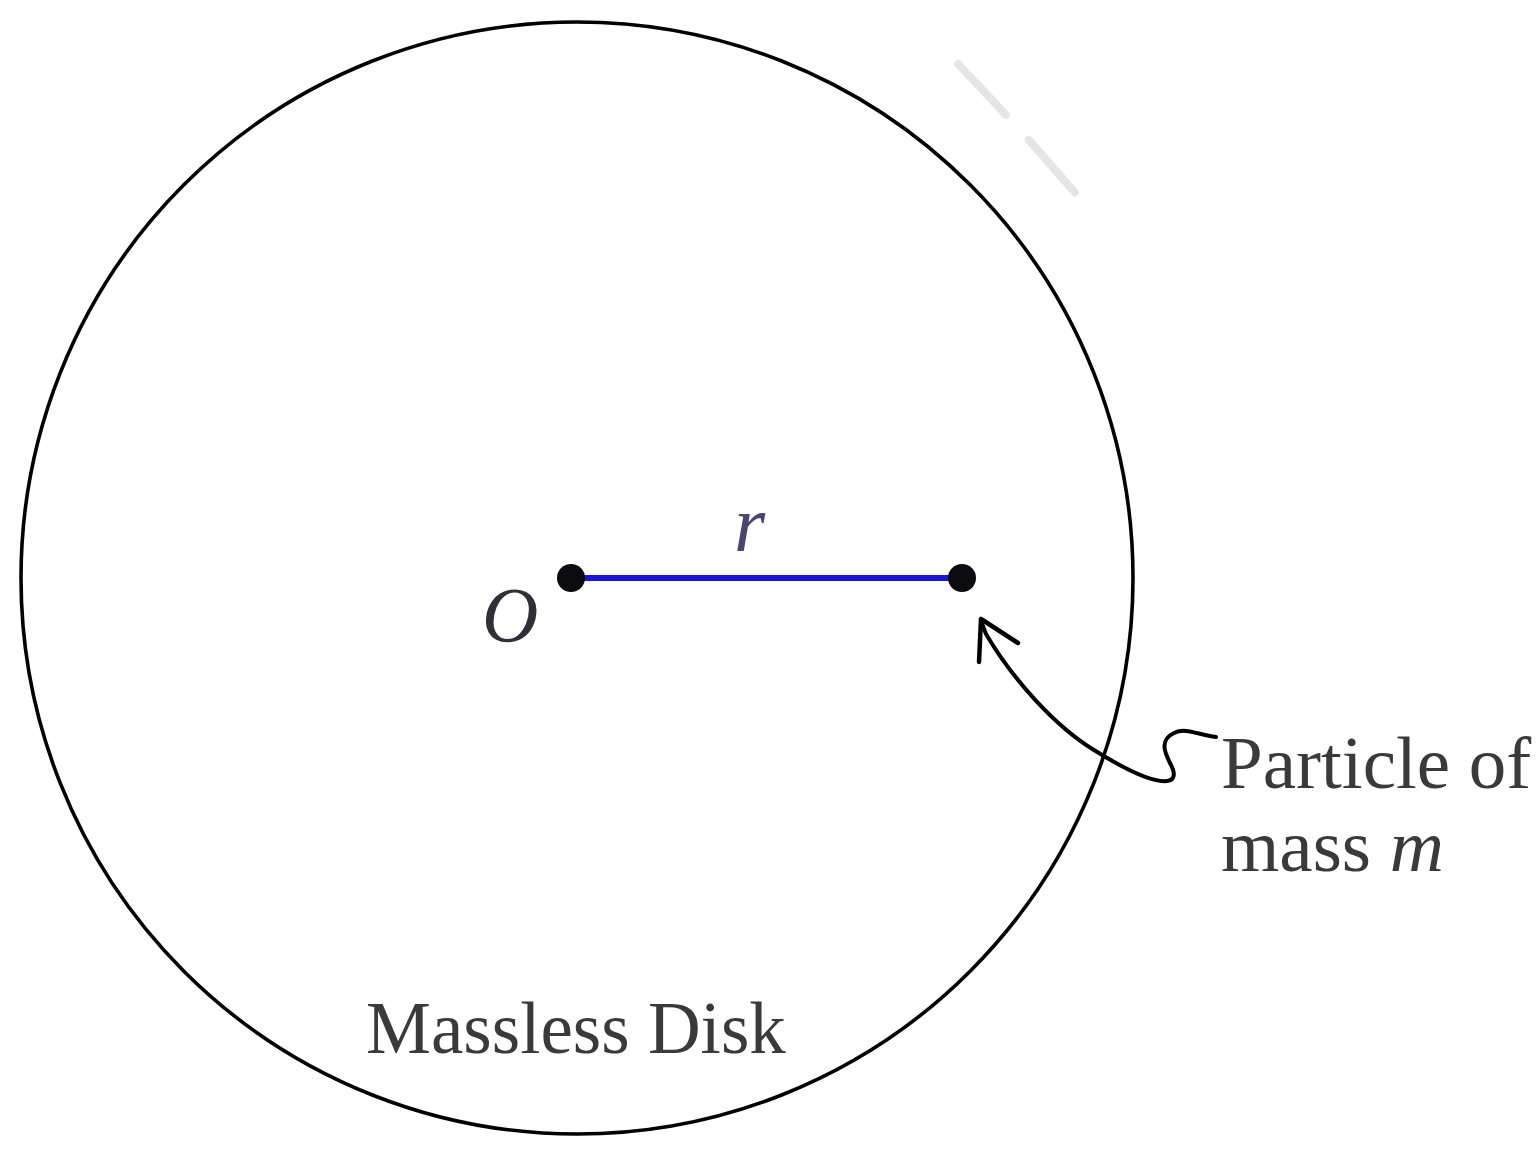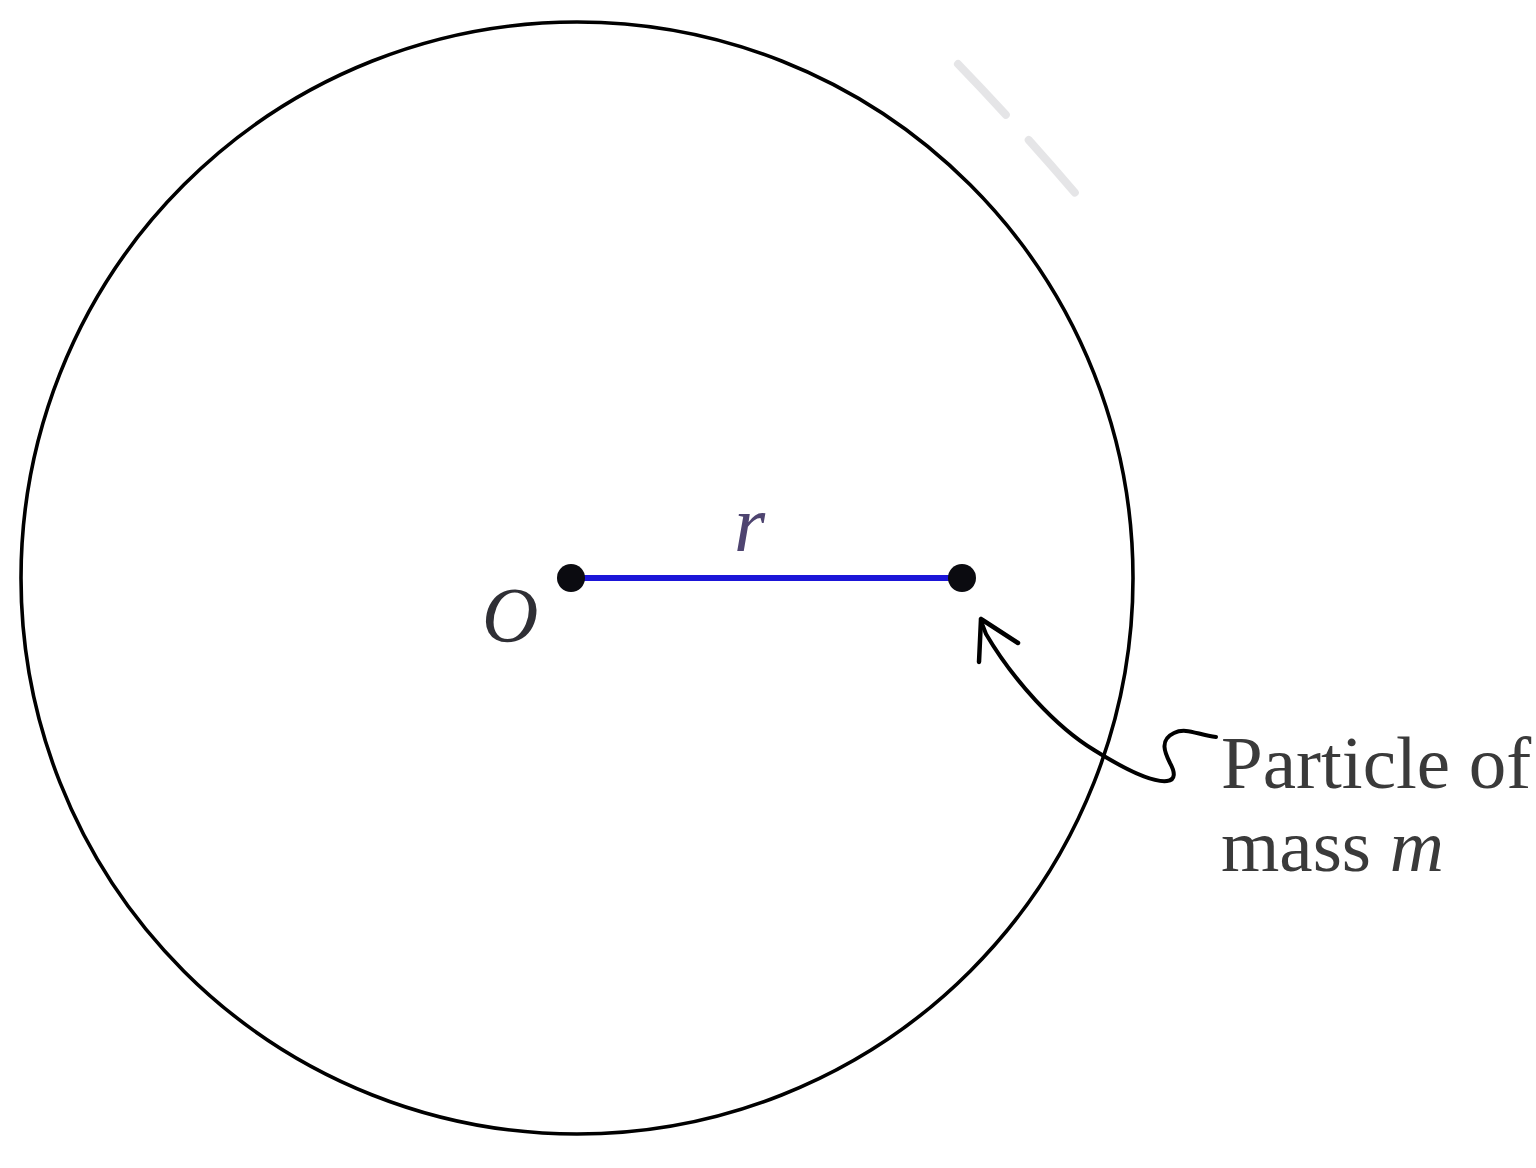--- a/index.html
+++ b/index.html
@@ -89,14 +89,15 @@
   <div class="label label-o">O</div>
 
   <div class="label label-r">r</div>
 
   <div class="label label-particle">
     <span>Particle of</span><br>
     <span>mass</span>
     <span class="sym">m</span>
   </div>
 
+  <div class="label label-disk">Massless Disk</div>
 
 </div>
 
 </body></html>

